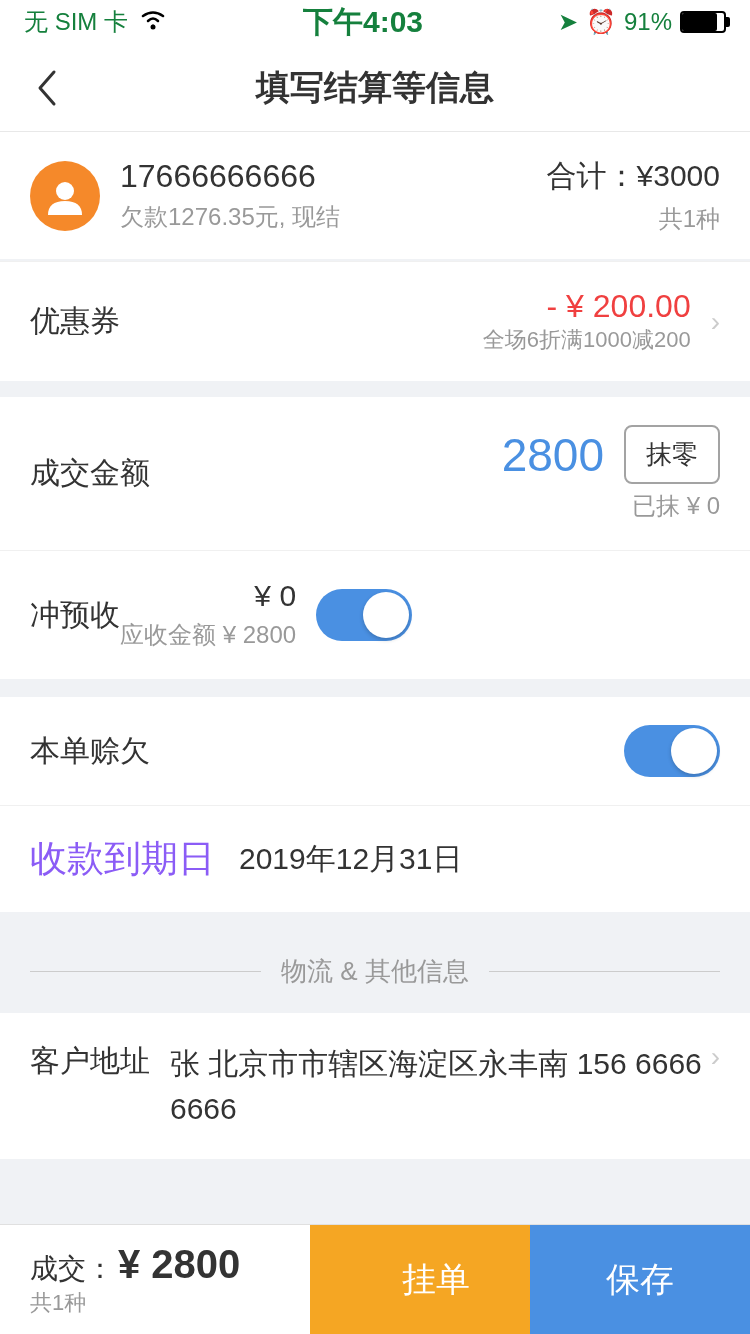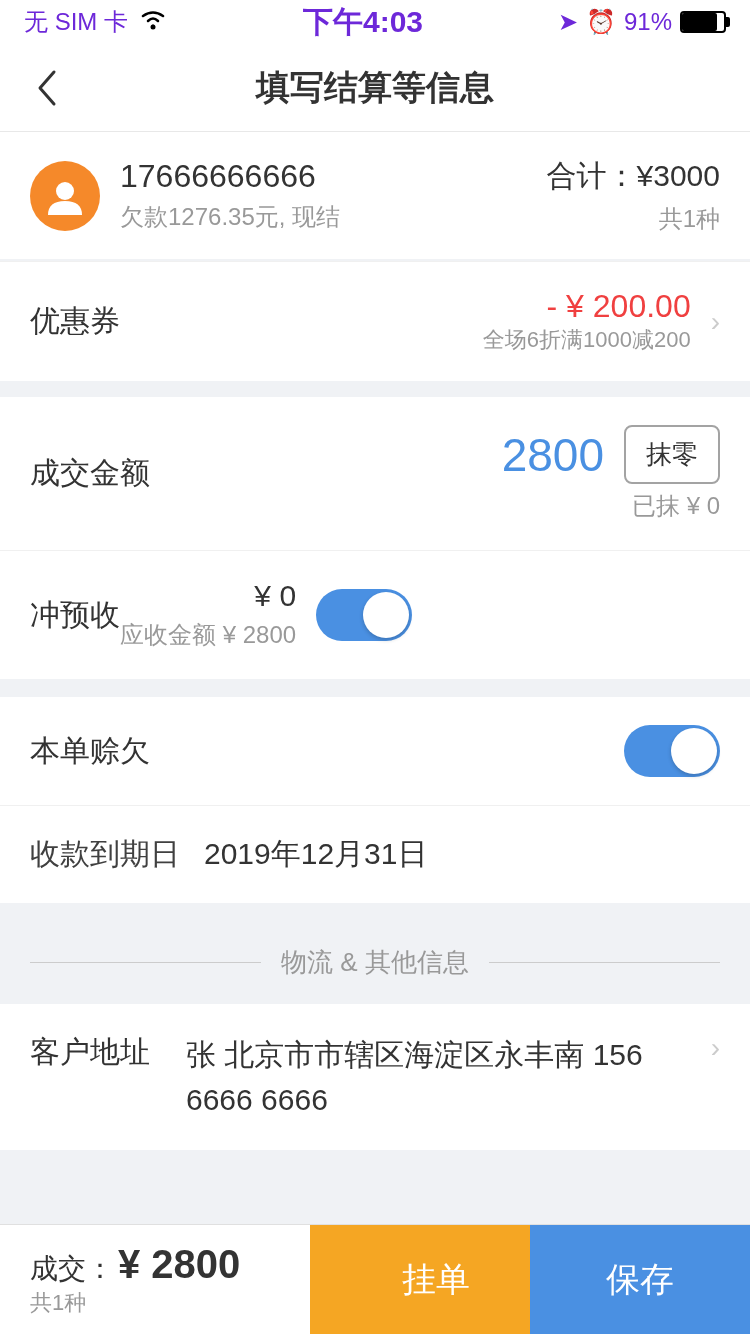--- a/index.html
+++ b/index.html
@@ -17,21 +17,21 @@
     
     .status-bar {
       width: 100%;
       height: 44px;
       background: #fff;
       display: flex;
       align-items: center;
       justify-content: space-between;
       padding: 0 24px;
       font-size: 24px;
-      color: #6d28d9;
+      color: #15803d;
     }
     .status-left { display: flex; align-items: center; gap: 10px; }
     .status-center { font-size: 30px; font-weight: 600; }
     .status-right { display: flex; align-items: center; gap: 8px; font-size: 24px; }
     .battery {
       width: 46px; height: 22px; border: 2px solid #000; border-radius: 4px; position: relative;
       display: flex; align-items: center;
     }
     .battery::after {
       content: ''; position: absolute; right: -6px; top: 50%; transform: translateY(-50%);
@@ -169,21 +169,21 @@
 
     
     .due-date-row {
       padding: 28px 30px;
       display: flex;
       align-items: center;
       gap: 24px;
       background: #fff;
       border-top: 1px solid #f0f0f0;
     }
-    .due-date-label { font-size: 30px; color: #404040; }
+    .due-date-label { font-size: 37px; color: #8b5cf6; }
     .due-date-value { font-size: 30px; color: #333; }
 
     
     .logistics-header {
       padding: 24px 30px;
       background: #f0f2f5;
       display: flex;
       align-items: center;
       gap: 20px;
       justify-content: center;
@@ -191,21 +191,20 @@
     .logistics-line { flex: 1; height: 1px; background: #ccc; }
     .logistics-text { font-size: 26px; color: #999; white-space: nowrap; }
 
     
     .address-row {
       background: #fff;
       padding: 28px 30px;
       display: flex;
       align-items: flex-start;
       justify-content: space-between;
-      gap: 16px;
     }
     .address-label { font-size: 30px; color: #333; min-width: 120px; }
     .address-value { font-size: 30px; color: #333; flex: 1; margin-left: 20px; line-height: 1.5; }
 
     
     .empty-space { height: 200px; background: #f0f2f5; }
 
     
     .bottom-bar {
       position: fixed;

